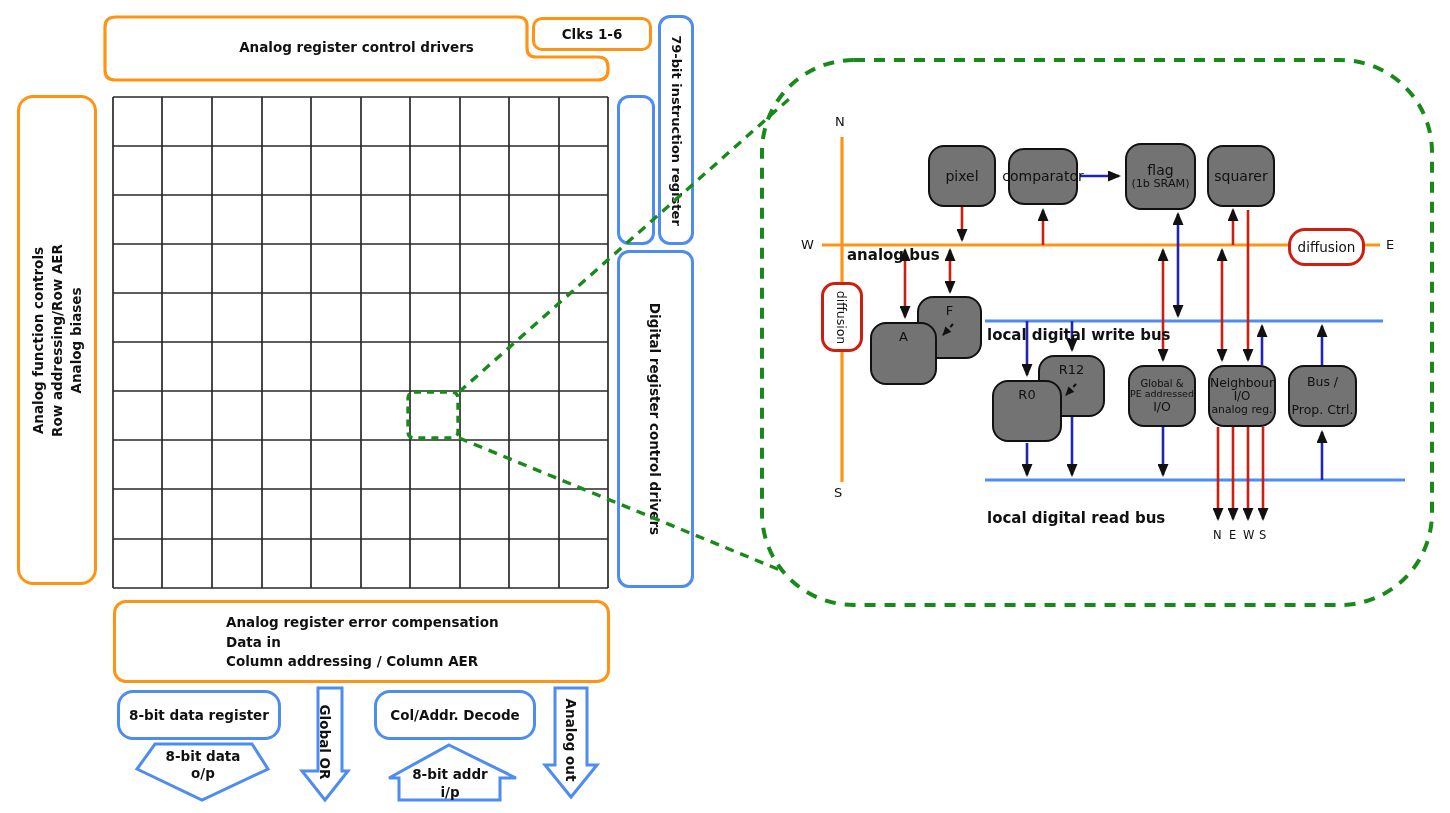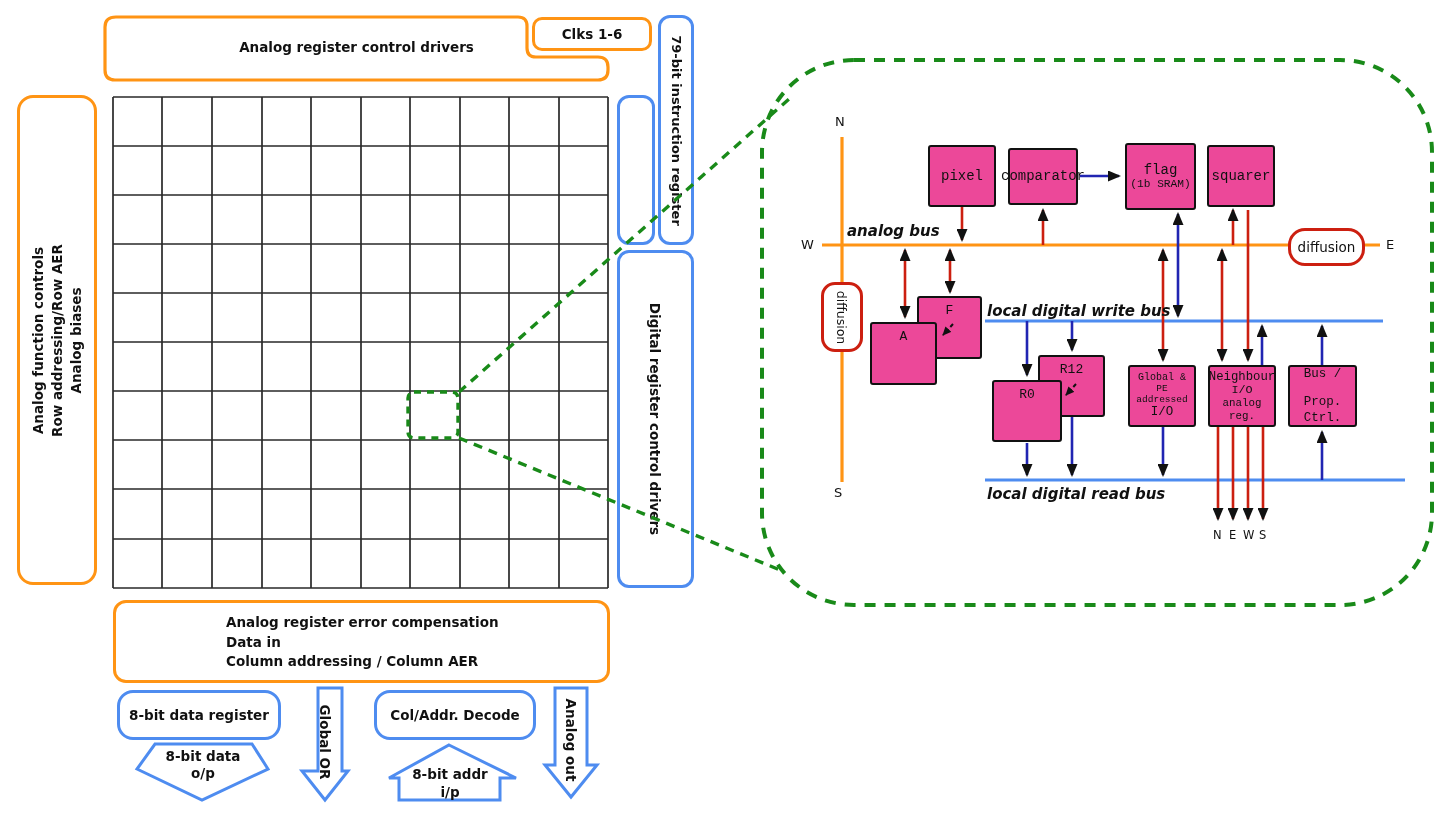--- a/index.html
+++ b/index.html
@@ -5,26 +5,26 @@
   html,body{margin:0;padding:0;background:#fff;}
   #stage{position:relative;width:1450px;height:813px;background:#fff;overflow:hidden;
          font-family:"DejaVu Sans","Liberation Sans",sans-serif;color:#111;}
   #stage svg{position:absolute;left:0;top:0;}
   .abs{position:absolute;box-sizing:border-box;}
   .vflex{display:flex;align-items:center;justify-content:center;}
   .rot90{transform:rotate(90deg);white-space:nowrap;}
   .rot270{transform:rotate(-90deg);white-space:nowrap;}
   .obox{border:3px solid #ff9414;border-radius:14px;background:#fff;}
   .bbox{border:3px solid #4e8cf0;border-radius:14px;background:#fff;}
-  .kbox{border:2.5px solid #111;border-radius:3px;background:#ec4899;display:flex;flex-direction:column;
-        align-items:center;justify-content:center;text-align:center;line-height:1.15;font-family:Liberation Mono, monospace;}
+  .kbox{border:2.5px solid #111;border-radius:16px;background:#737373;display:flex;flex-direction:column;
+        align-items:center;justify-content:center;text-align:center;line-height:1.15;}
   .kbox.topalign{justify-content:flex-start;padding-top:6px;}
   .rbox{border:3px solid #cc1f10;background:#fff;}
   .b{font-weight:bold;}
-  .bi{font-weight:bold;font-style:italic;}
+  .bi{font-weight:bold;margin-top:24px;}
   .lbl{position:absolute;white-space:nowrap;}
   #overlay{pointer-events:none;}
 </style>
 </head>
 <body>
 
 <div id="stage">
 
   <svg width="1450" height="813" viewBox="0 0 1450 813">
     <defs>

